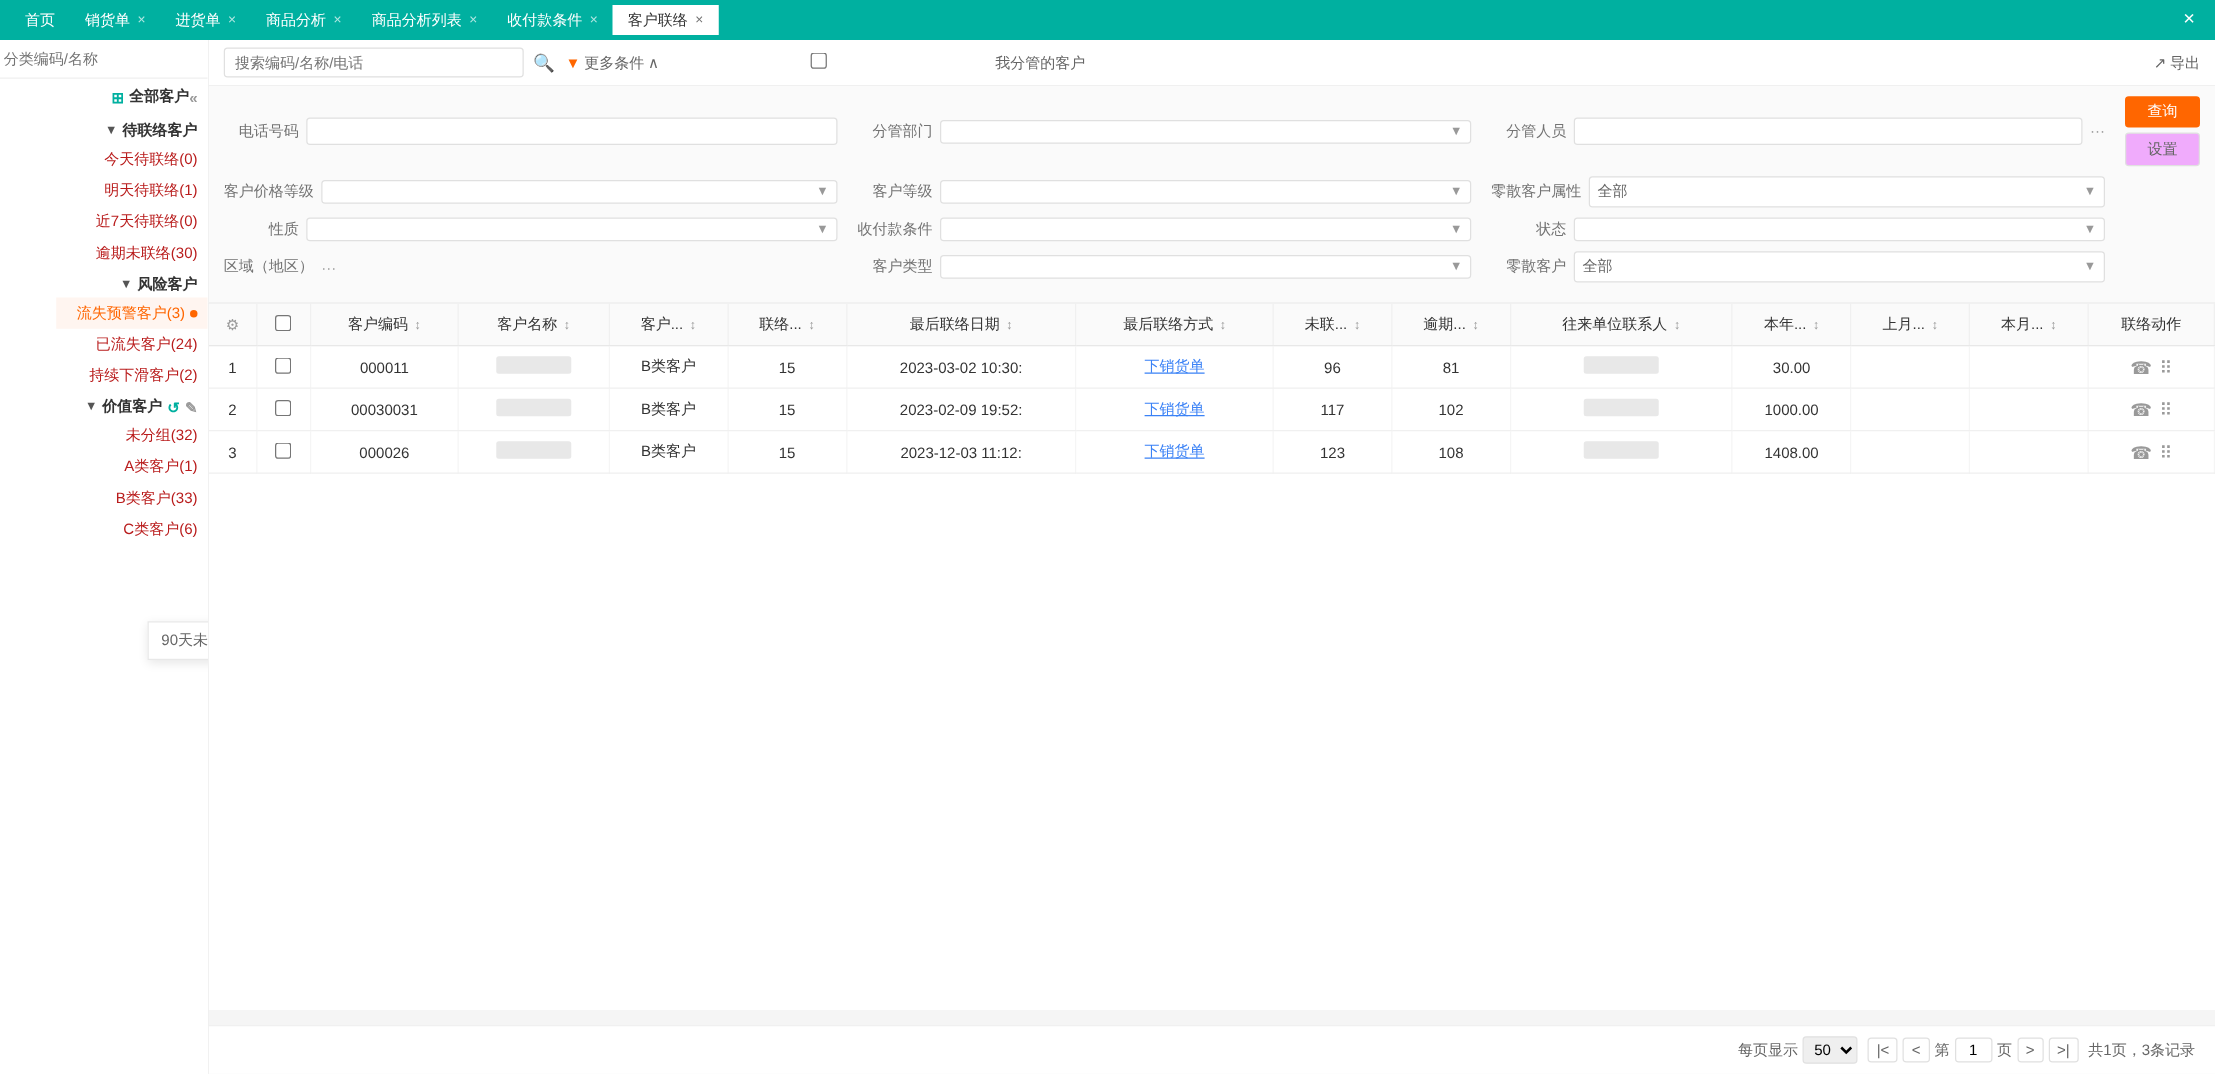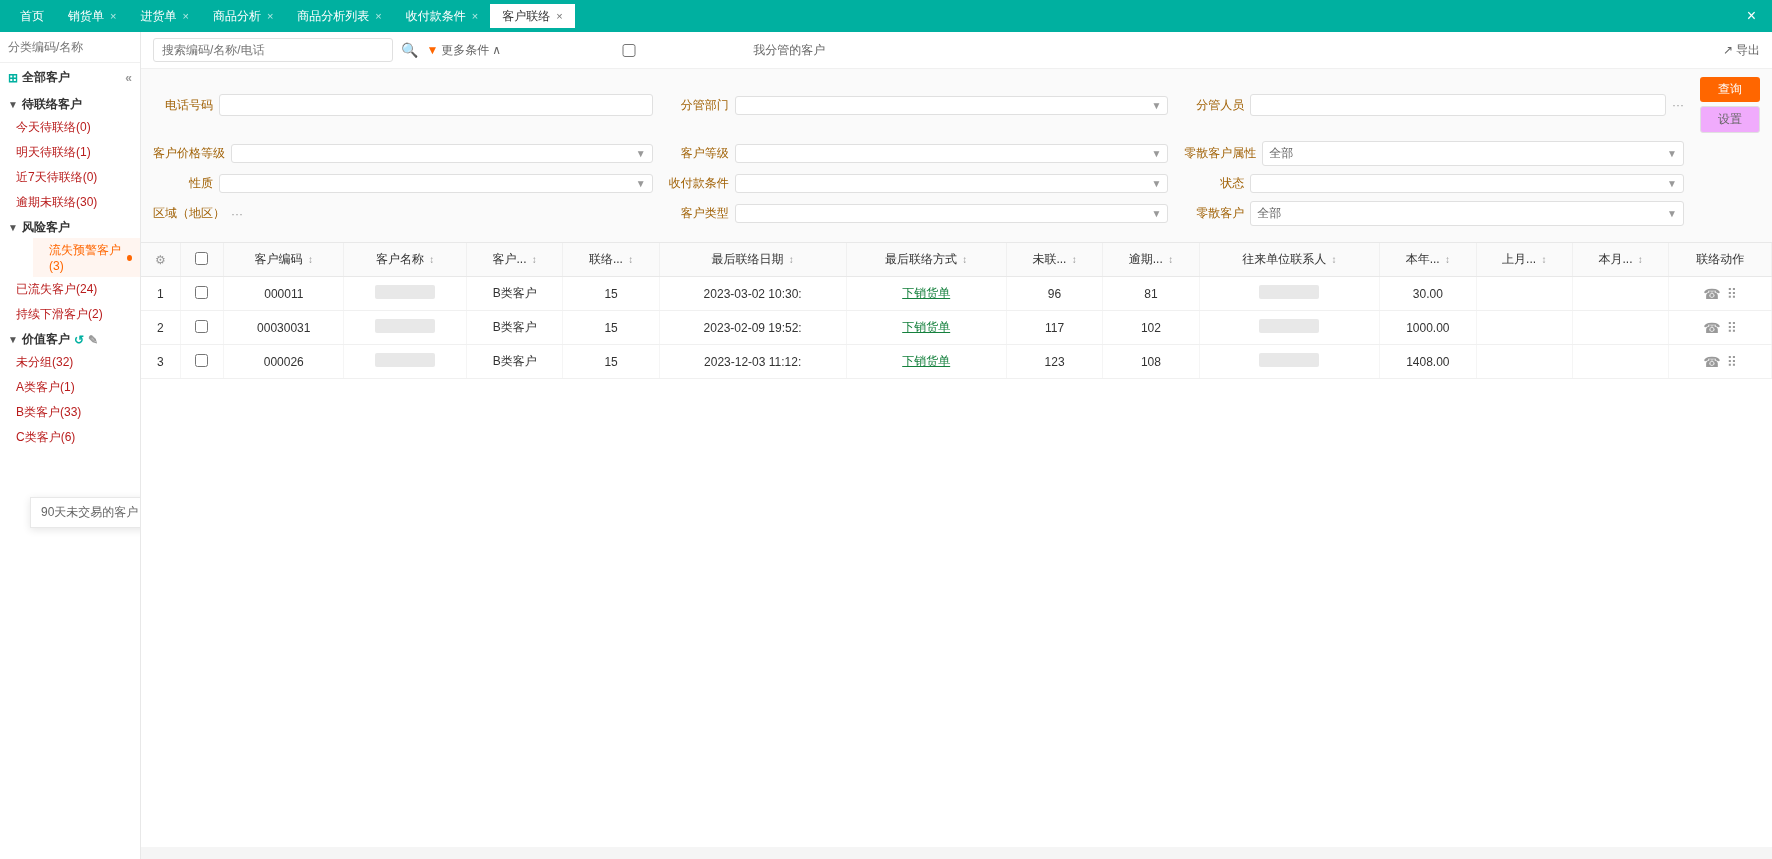--- a/index.html
+++ b/index.html
@@ -41,27 +41,28 @@
     }
 
     
     .main-layout {
       display: flex;
       height: calc(100vh - 32px);
     }
 
     
     .sidebar {
-      width: 141px;
+      width: 167px;
       background: #fff;
       border-right: 1px solid #e8e8e8;
       display: flex;
       flex-direction: column;
       overflow-y: auto;
       flex-shrink: 0;
+      align-items: flex-end;
     }
     .sidebar-search {
       display: flex;
       align-items: center;
       padding: 8px;
       border-bottom: 1px solid #f0f0f0;
     }
     .sidebar-search input {
       border: none;
       outline: none;
@@ -151,22 +152,22 @@
     .search-bar .filter-btn {
       color: #666;
       cursor: pointer;
       display: flex;
       align-items: center;
       gap: 3px;
     }
     .search-bar .filter-btn .filter-icon { color: #ff6600; }
     .search-bar .my-customers {
       display: flex;
-      align-items: center;
-      gap: 4px;
+      align-items: flex-start;
+      gap: 21px;
       color: #666;
       cursor: pointer;
     }
     .search-bar .my-customers input[type=checkbox] { cursor: pointer; }
     .search-bar .export-btn {
       margin-left: auto;
       color: #666;
       cursor: pointer;
       display: flex;
       align-items: center;
@@ -185,21 +186,21 @@
       margin-bottom: 8px;
       gap: 16px;
     }
     .filter-field {
       display: flex;
       align-items: center;
       flex: 1;
       gap: 6px;
     }
     .filter-field label {
-      color: #a16207;
+      color: #737373;
       white-space: nowrap;
       min-width: 60px;
       text-align: right;
     }
     .filter-field input, .filter-field select {
       border: 1px solid #e0e0e0;
       border-radius: 3px;
       padding: 3px 6px;
       font-size: 12px;
       flex: 1;
@@ -271,21 +272,21 @@
     }
     table th .sort-icon { color: #999; margin-left: 2px; font-size: 10px; }
     table td {
       border-bottom: 1px solid #f0f0f0;
       border-right: 1px solid #f5f5f5;
       padding: 8px 6px;
       color: #333;
       text-align: center;
       white-space: nowrap;
     }
-    .td-link { color: #15803d; text-decoration: underline; cursor: pointer; }
+    .td-link { color: #3b82f6; text-decoration: underline; cursor: pointer; }
     .blurred { background: #e8e8e8; color: transparent; display: inline-block; width: 60px; height: 14px; border-radius: 2px; }
     .action-icons { display: flex; gap: 6px; justify-content: center; }
     .action-icon { color: #999; cursor: pointer; font-size: 14px; }
 
     .settings-col { color: #999; cursor: pointer; }
 
     
     .pagination {
       display: flex;
       align-items: center;
@@ -632,15 +633,33 @@
             </td>
           </tr>
         </tbody>
       </table>
     </div>
 
     <div class="horizontal-scroll">
       <div style="width: 2000px; height: 1px;"></div>
     </div>
 
+    <div class="pagination">
+      <div class="per-page">
+        <span>每页显示</span>
+        <select>
+          <option>50</option>
+        </select>
+      </div>
+      <div class="page-nav">
+        <button>|&lt;</button>
+        <button>&lt;</button>
+        <span>第</span>
+        <input class="page-input" type="text" value="1" style="">
+        <span>页</span>
+        <button>&gt;</button>
+        <button>&gt;|</button>
+      </div>
+      <span class="total-info">共1页，3条记录</span>
+    </div>
 
   </div>
 </div>
 
 </body></html>

